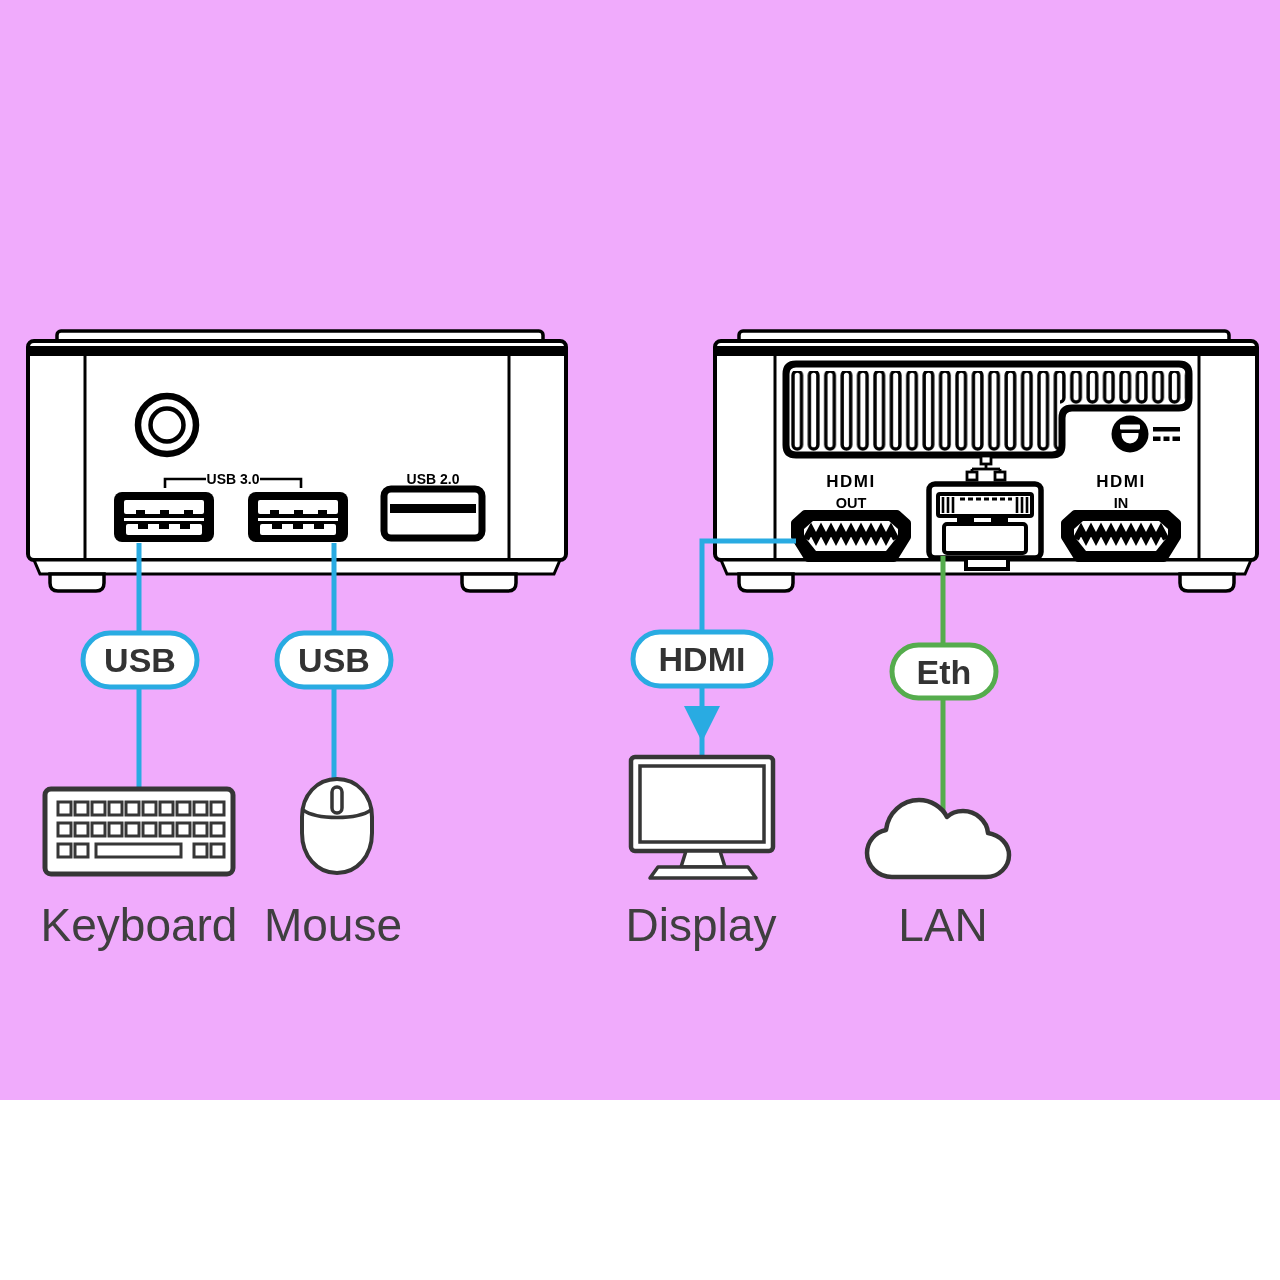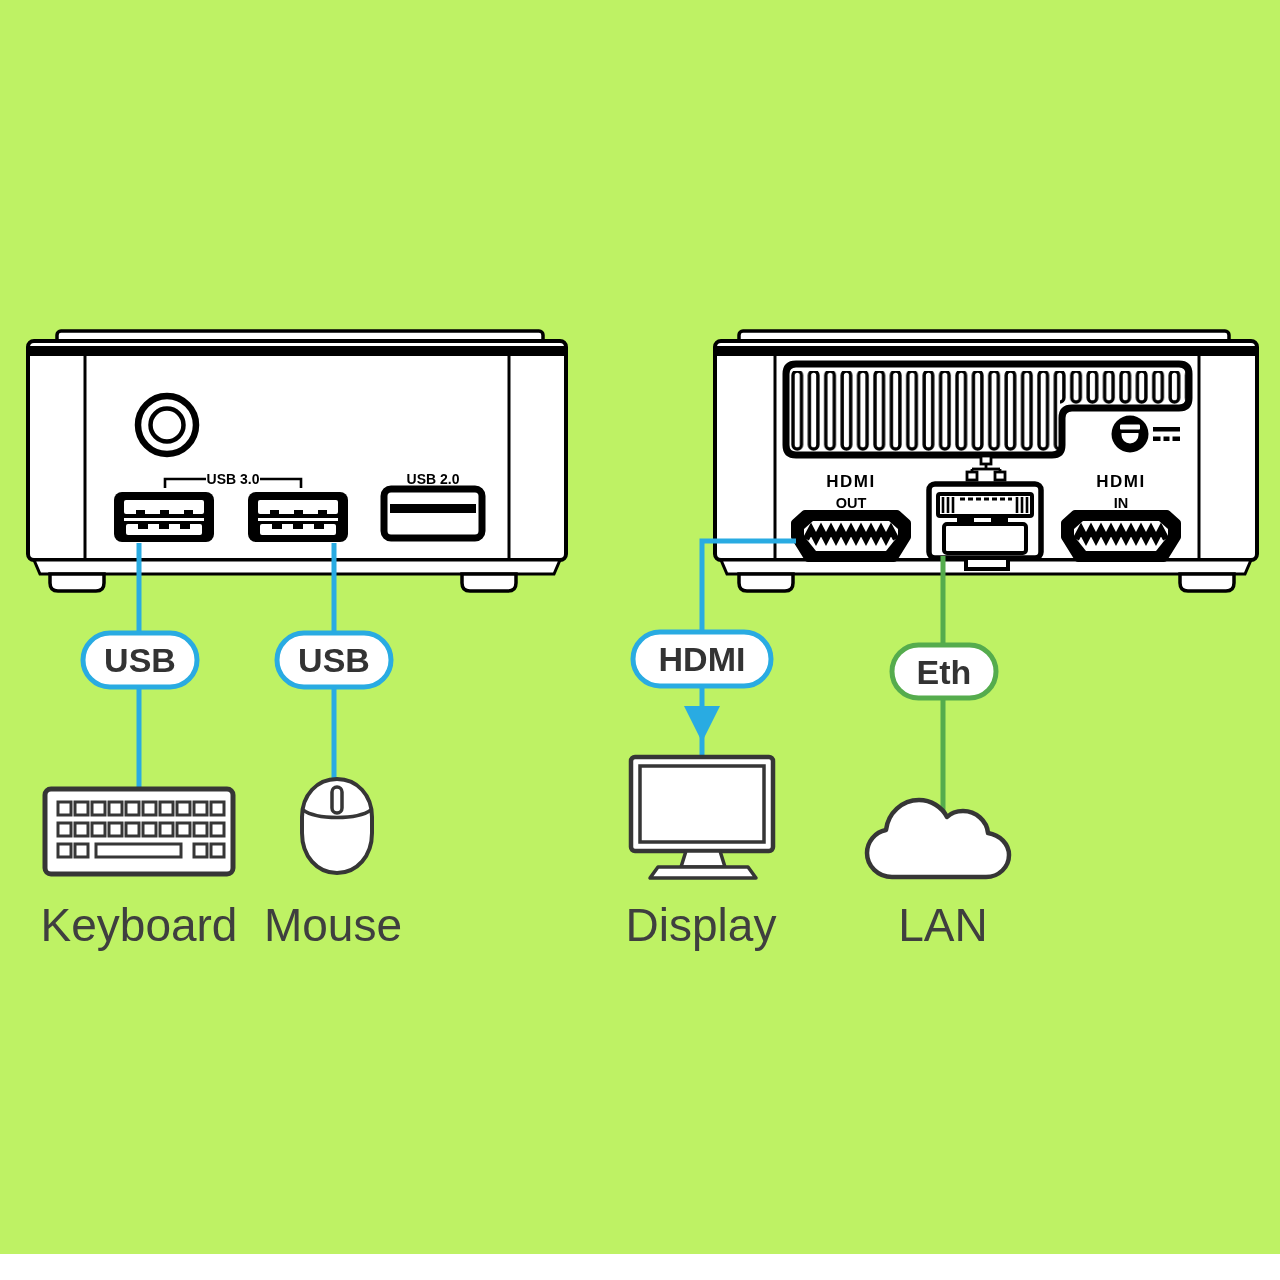--- a/index.html
+++ b/index.html
@@ -1,16 +1,16 @@
 <!DOCTYPE html>
 <html style="--usb-accent: #29ABE2; --eth-accent: #55AC4D; --pill-text: #333333; --label-text: #3F3F3F; --icon-stroke: #363636; --device-stroke: #000000;"><head>
 <meta charset="utf-8">
 <style>
   html,body{margin:0;padding:0;background:#fff;}
-  #stage{position:relative;width:1280px;height:1254px;background:#bef264;overflow:hidden;
+  #stage{position:relative;width:1280px;height:1100px;background:#f0abfc;overflow:hidden;
          font-family:"Liberation Sans",sans-serif;}
   svg{position:absolute;left:0;top:0;}
   .dev{stroke:#000;fill:#fff;}
   .devline{stroke:#000;fill:none;}
   .cable-usb{stroke:var(--usb-accent,#29ABE2);stroke-width:5;fill:none;}
   .cable-eth{stroke:var(--eth-accent,#55AC4D);stroke-width:5;fill:none;}
   .arrow-usb{fill:var(--usb-accent,#29ABE2);}
   .pill-usb{fill:#fff;stroke:var(--usb-accent,#29ABE2);stroke-width:5;}
   .pill-eth{fill:#fff;stroke:var(--eth-accent,#55AC4D);stroke-width:5;}
   .pill-text{font:700 34px "Liberation Sans",sans-serif;fill:var(--pill-text,#333);text-anchor:middle;}

